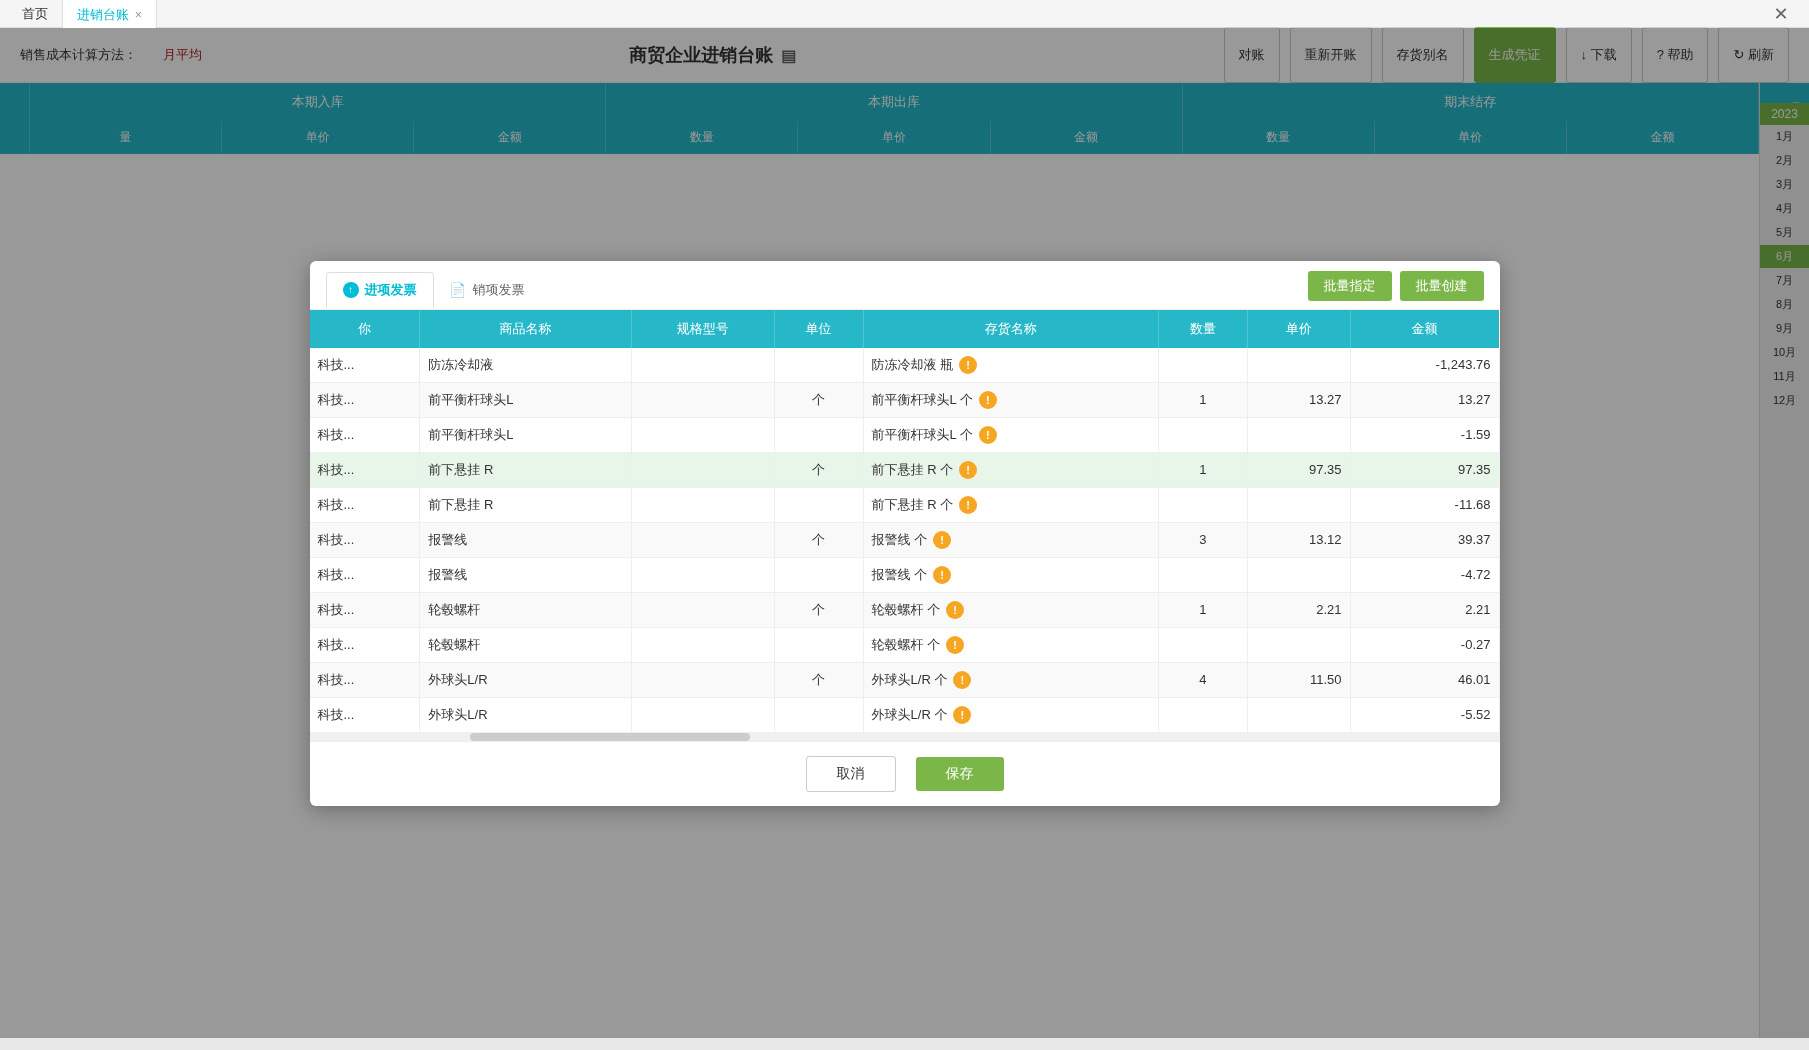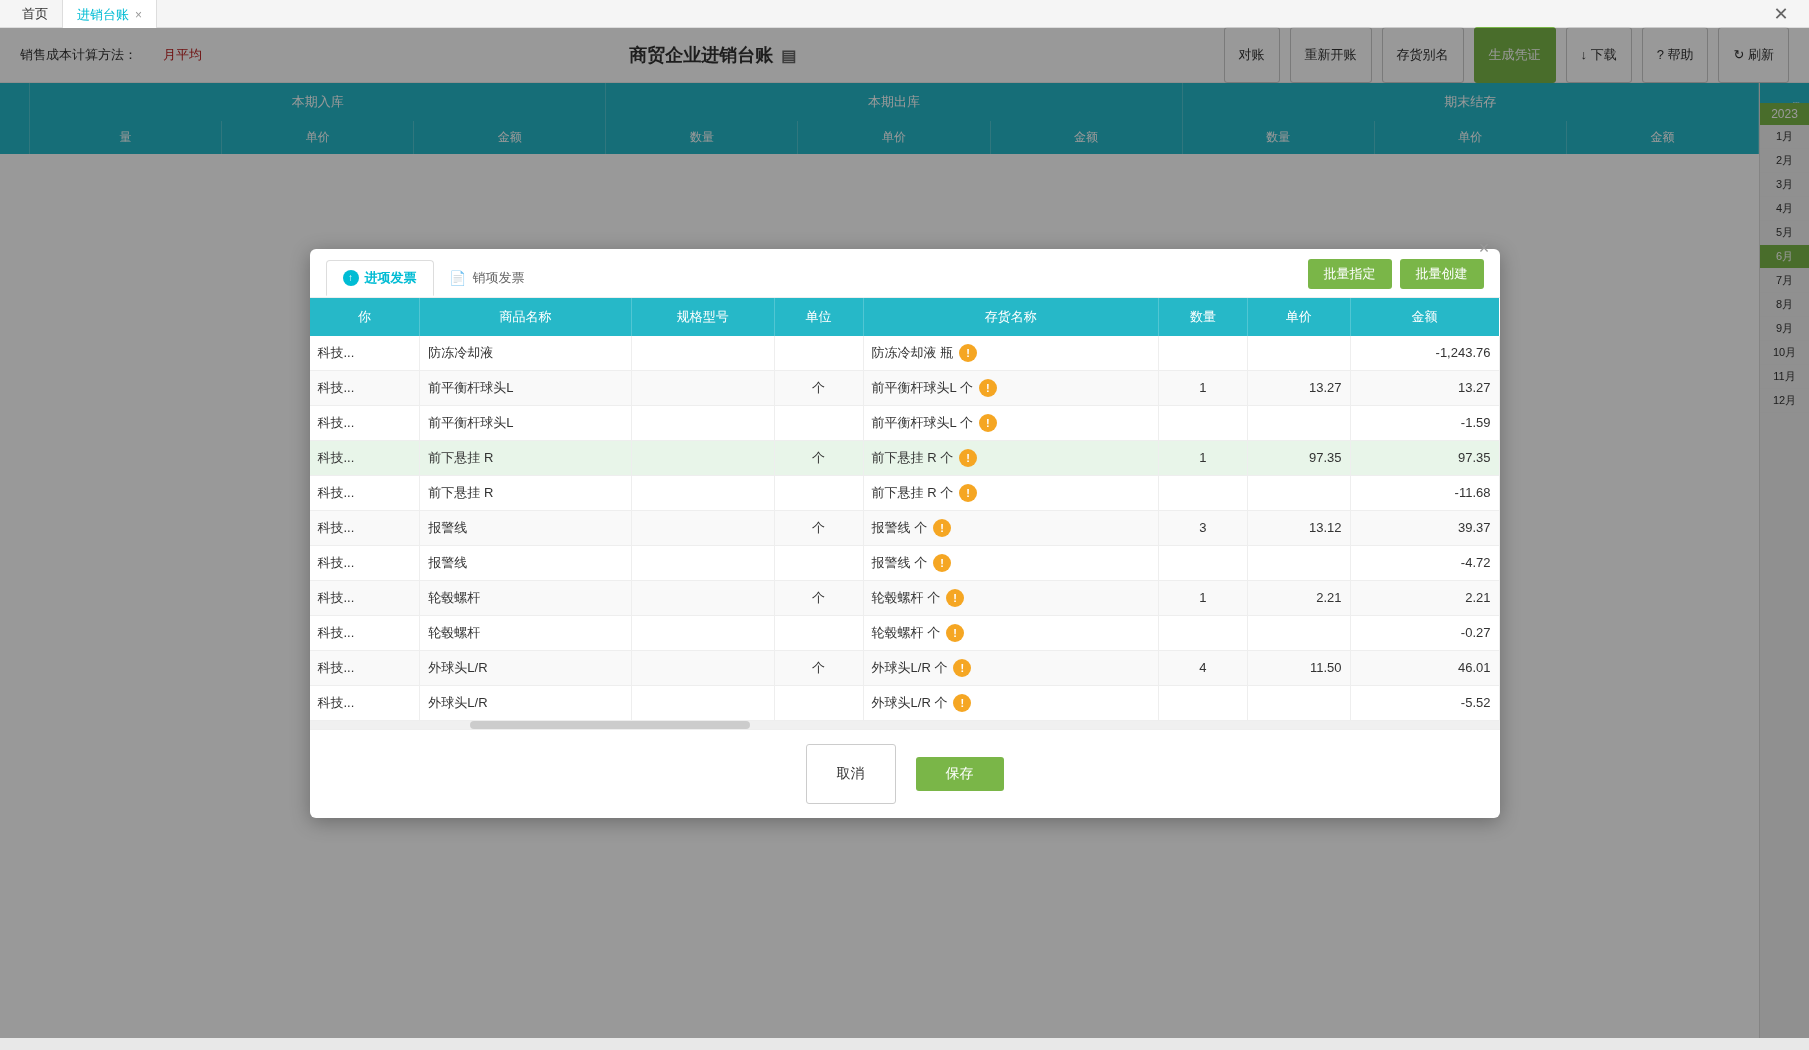--- a/index.html
+++ b/index.html
@@ -334,21 +334,21 @@
     .dialog-scroll-thumb {
       position: absolute;
       left: 160px;
       width: 280px;
       height: 8px;
       background: #ccc;
       border-radius: 4px;
     }
 
     .btn-cancel {
-      padding: 20px 30px;
+      padding: 8px 30px;
       border: 1px solid #ccc;
       border-radius: 3px;
       cursor: pointer;
       font-size: 14px;
       background: #fff;
       color: #333;
     }
     .btn-save {
       padding: 8px 30px;
       border: none;

